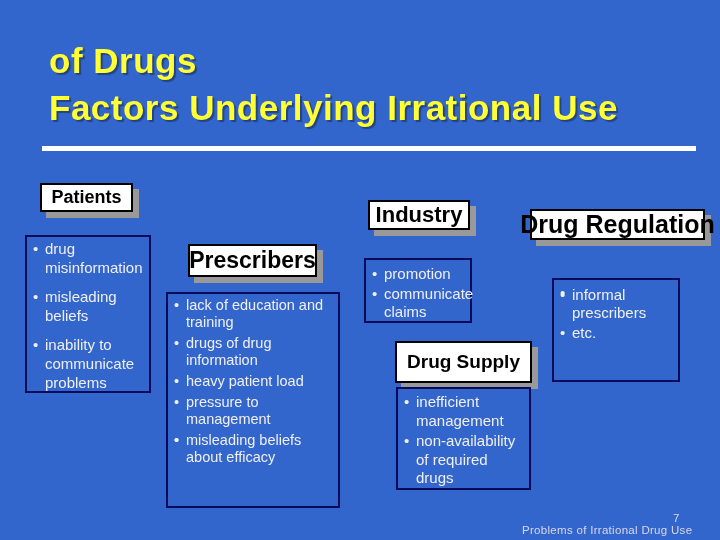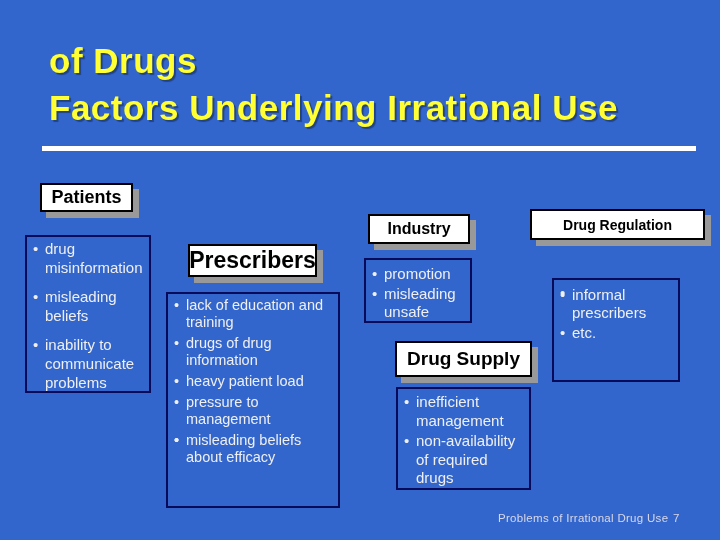--- a/index.html
+++ b/index.html
@@ -21,23 +21,23 @@
     background:#FFFFFF;
   }
 
   .hdr {
     position:absolute; display:flex; align-items:center; justify-content:center;
     background:#FFFFFF; border:2px solid #000000; color:#000000;
     font-weight:bold; box-shadow:6px 6px 0 #999999; white-space:nowrap;
   }
   .hdr-patients        { left:40px;  top:183px; width:93px;  height:29px; font-size:18px; }
   .hdr-prescribers     { left:188px; top:244px; width:129px; height:33px; font-size:23px; }
-  .hdr-industry        { left:368px; top:200px; width:102px; height:30px; font-size:16px;margin-top:14px; }
-  .hdr-drug-supply     { left:395px; top:341px; width:137px; height:36px; font-size:19px; }
-  .hdr-drug-regulation { left:530px; top:209px; width:175px; height:31px; font-size:14px; }
+  .hdr-industry        { left:368px; top:200px; width:102px; height:30px; font-size:22px; }
+  .hdr-drug-supply     { left:395px; top:341px; width:137px; height:42px; font-size:19px; }
+  .hdr-drug-regulation { left:530px; top:209px; width:175px; height:31px; font-size:25px; }
 
   ul.panel {
     position:absolute; margin:0; list-style:none;
     border:2px solid #0A0A5A; color:#EFEFEF;
   }
   .panel li { position:relative; padding-left:12px; }
   .panel .b { position:absolute; left:0; top:0; }
 
   .panel-patients {
     left:25px; top:235px; width:126px; height:158px;
@@ -66,21 +66,21 @@
   .panel-drug-regulation {
     left:552px; top:278px; width:128px; height:104px;
     padding:4px 4px 0 6px; font-size:15px; line-height:18px;
   }
   .panel-drug-regulation li { margin-bottom:2px; }
 
   .footer-label, .footer-page {
     position:absolute; top:512px; font-size:11.5px; color:#D8D8E8;
     letter-spacing:0.3px;
   }
-  .footer-label { left:498px; }
+  .footer-label { left:522px;margin-top:12px; }
   .footer-page  { left:673px; }
 </style>
 </head>
 <body>
 
 <div class="slide">
 
   <div class="title">
     <div>of Drugs</div>
     <div>Factors Underlying Irrational Use</div>
@@ -149,21 +149,21 @@
   </div>
   <ul class="panel panel-industry">
 
       <li>
         <span class="b">•</span>
         <span>promotion</span>
       </li>
 
       <li>
         <span class="b">•</span>
-        <span>misleading unsafe</span>
+        <span>communicate claims</span>
       </li>
     </ul>
 
   <div class="hdr hdr-drug-supply">
     <span>Drug Supply</span>
   </div>
   <ul class="panel panel-drug-supply">
 
       <li>
         <span class="b">•</span>

